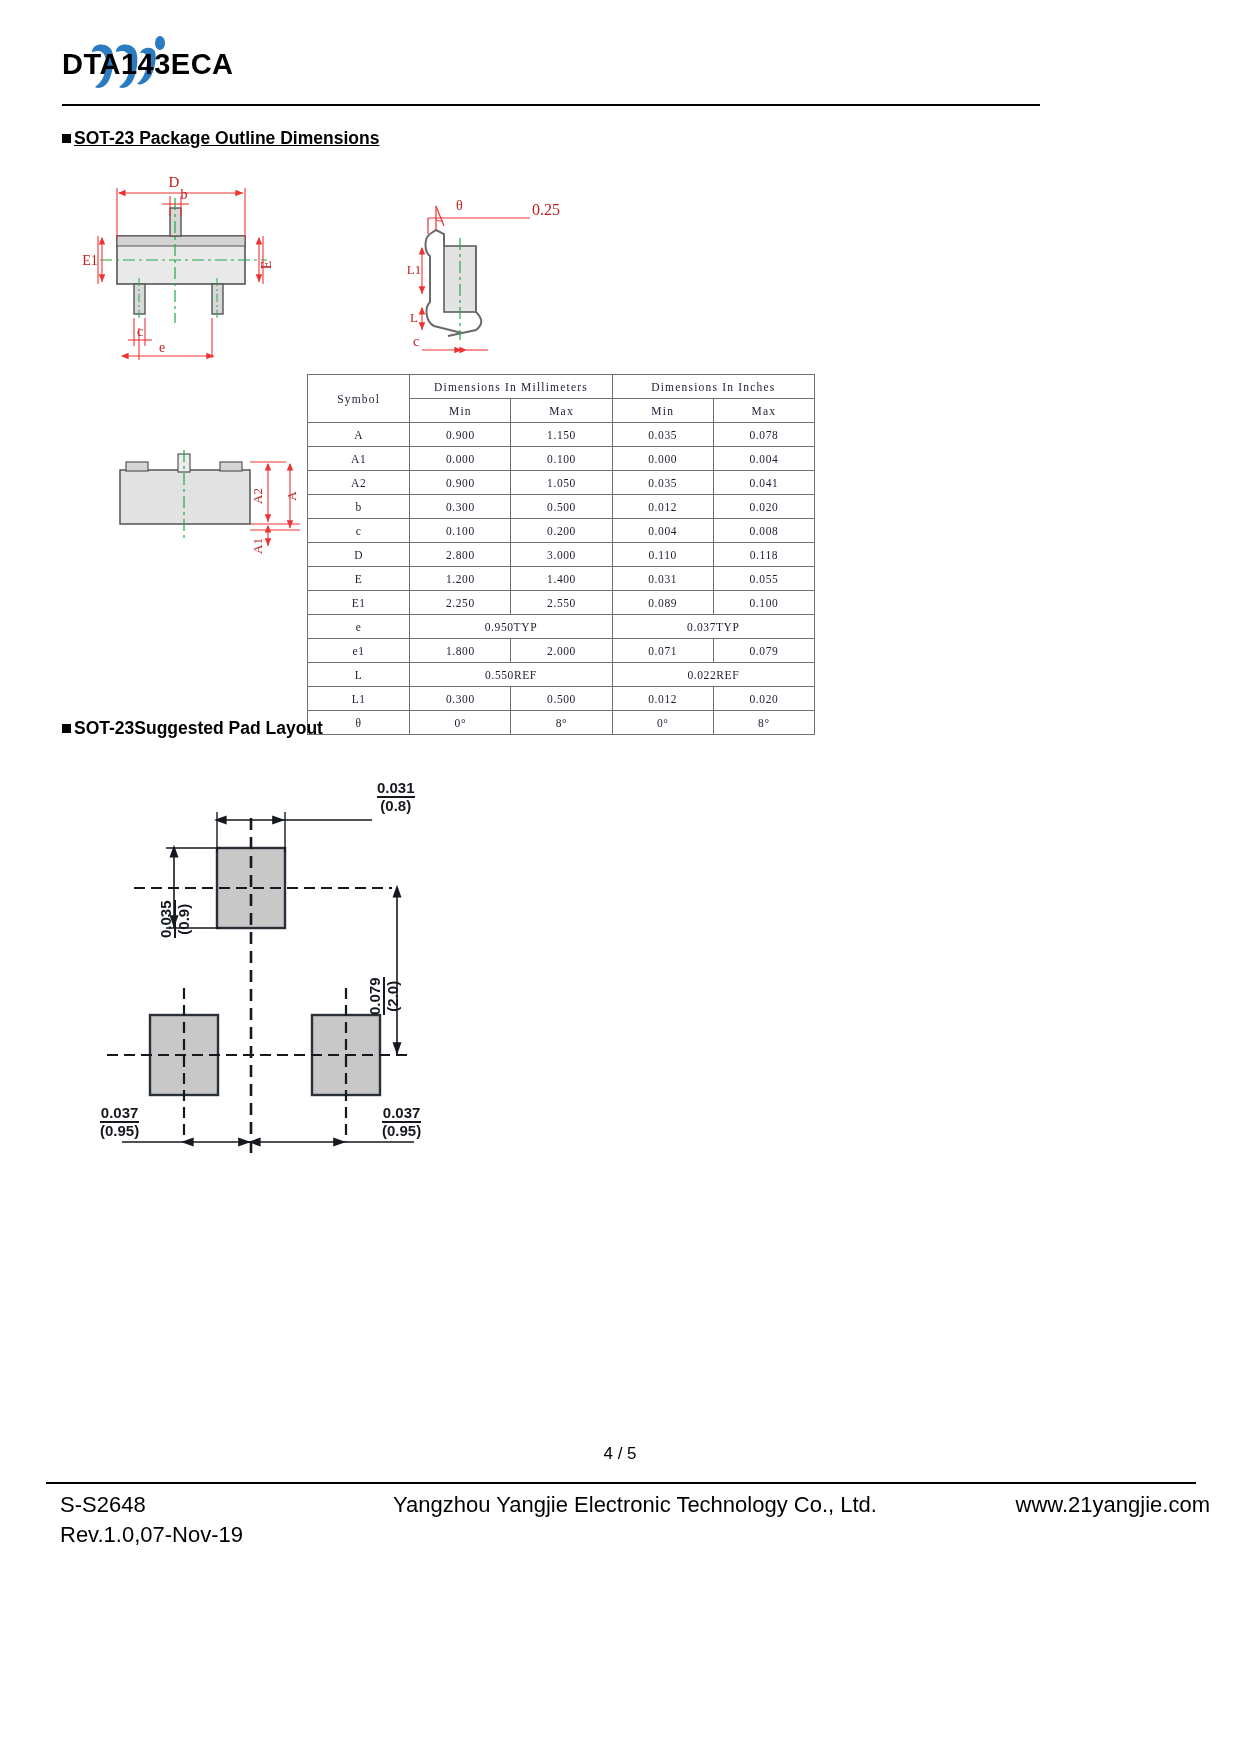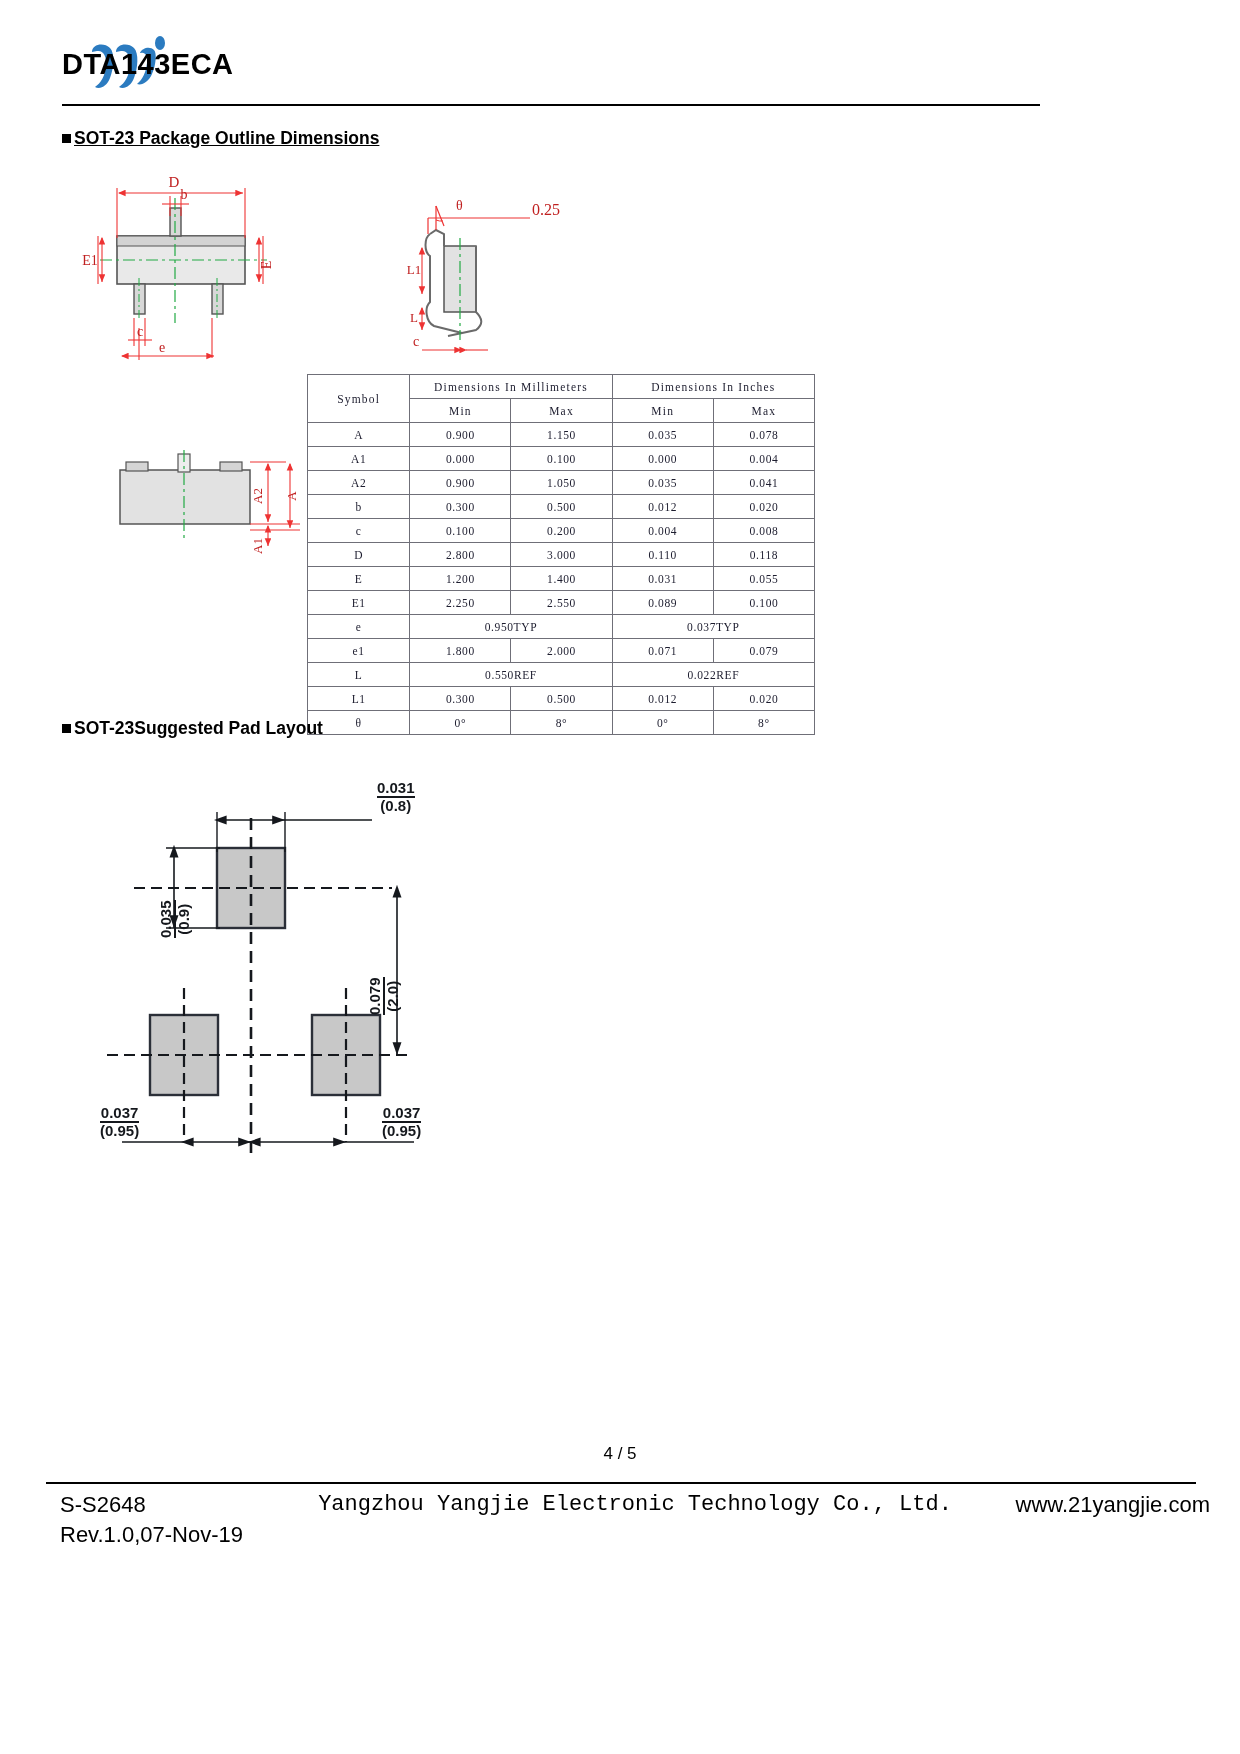--- a/index.html
+++ b/index.html
@@ -180,21 +180,20 @@
     left: 0;
     top: 0;
     line-height: 1.35;
   }
   #footer-center {
     position: absolute;
     left: 0;
     top: 2px;
     width: 1150px;
     text-align: center;
-    font-family: Liberation Mono, monospace;
   }
   #footer-right {
     position: absolute;
     right: 0;
     top: 2px;
     margin-left: 36px;
   }
 </style>
 </head>
 <body>

